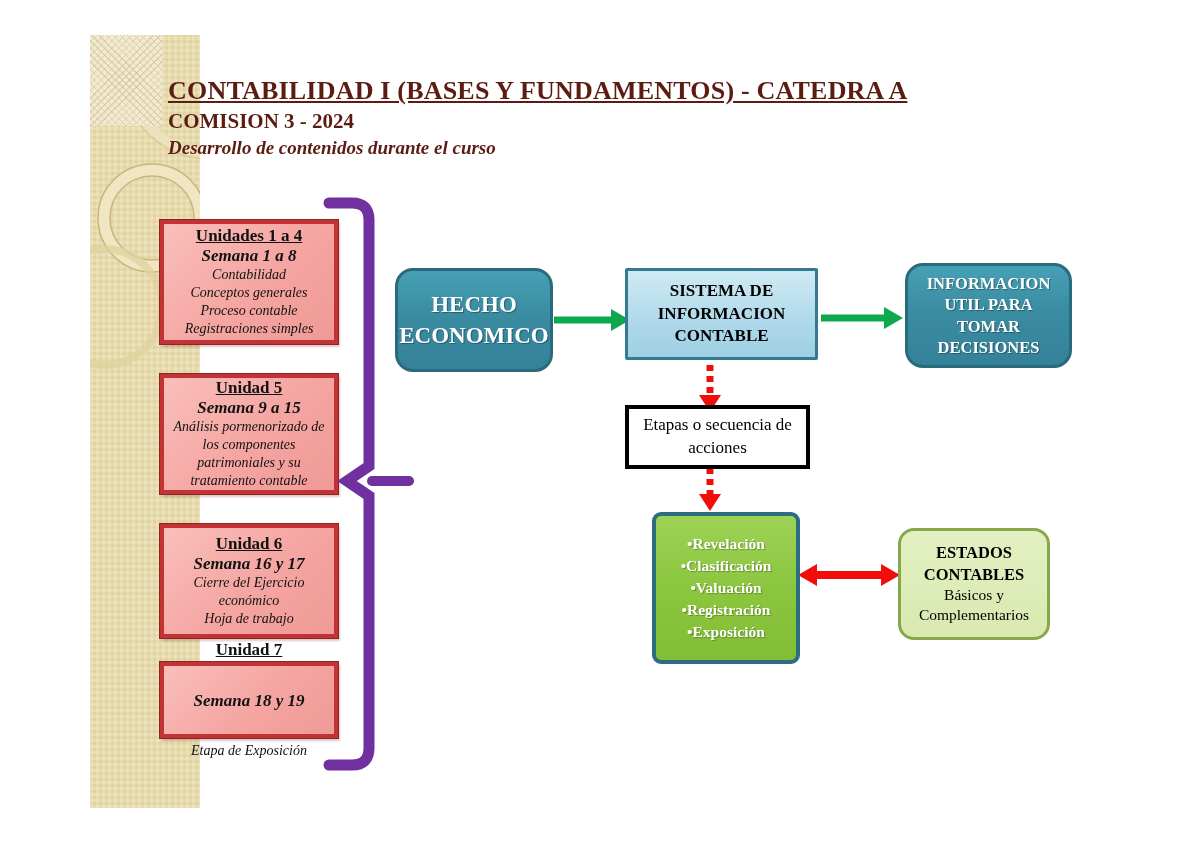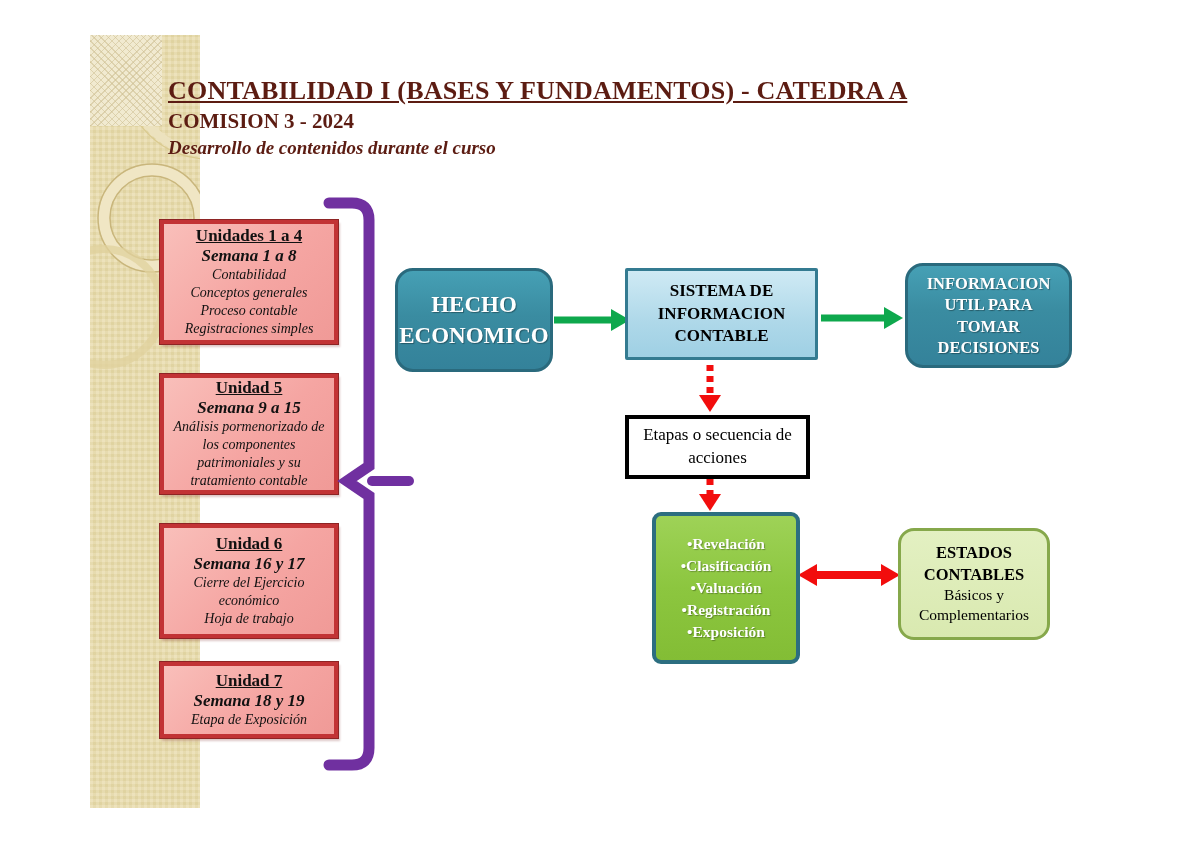--- a/index.html
+++ b/index.html
@@ -38,40 +38,40 @@
     box-shadow:0 0 0 1px #8e2424, 2px 3px 2px rgba(120,30,30,0.25);
     display:flex; flex-direction:column; justify-content:center; align-items:center;
     text-align:center; color:#111; padding:4px 6px;
   }
   .unit-title { font-size:17px; font-weight:bold; text-decoration:underline; }
   .unit-week  { font-size:17px; font-weight:bold; font-style:italic; }
   .unit-line  { font-size:14px; font-style:italic; line-height:1.28; }
   #unit1 { top:220px; height:124px; }
   #unit2 { top:374px; height:120px; }
   #unit3 { top:524px; height:114px; }
-  #unit4 { top:662px; height:76px; }
+  #unit4 { top:662px; height:76px;gap:31px; }
 
   
   .overlay { position:absolute; left:0; top:0; width:1200px; height:848px; pointer-events:none; }
 
   
   .fbox { position:absolute; display:flex; flex-direction:column; justify-content:center;
           align-items:center; text-align:center; }
   .teal {
     background:linear-gradient(180deg,#46a0b5 0%, #3a8ca1 45%, #34829a 100%);
     border:3px solid #2a6a7d; border-radius:18px; color:#fff; font-weight:bold;
     text-shadow:1px 1px 1px rgba(0,0,0,0.35);
   }
   #hecho   { left:395px; top:268px; width:158px; height:104px; font-size:23px; line-height:1.35; }
   #sistema { left:625px; top:268px; width:193px; height:92px;
              background:linear-gradient(180deg,#cfeaf4 0%, #aed8e9 60%, #9fd0e4 100%);
              border:3px solid #347b91; border-radius:2px; color:#000;
              font-weight:bold; font-size:17px; line-height:1.35; }
   #info    { left:905px; top:263px; width:167px; height:105px; font-size:16.5px; line-height:1.3; }
-  #etapas  { left:625px; top:415px; width:185px; height:64px; background:#ffffff;
+  #etapas  { left:625px; top:405px; width:185px; height:64px; background:#ffffff;
              border:4px solid #000; font-size:17px; line-height:1.35; color:#000; }
   #acciones{ left:652px; top:512px; width:148px; height:152px;
              background:linear-gradient(180deg,#9ed257 0%, #8cc63f 50%, #83bd35 100%);
              border:4px solid #2c6e80; border-radius:9px; color:#fff; font-weight:bold;
              font-size:15.5px; line-height:1.42; text-shadow:1px 1px 1px rgba(0,0,0,0.3); }
   #estados { left:898px; top:528px; width:152px; height:112px;
              background:linear-gradient(180deg,#e3f0c2 0%, #d9e9b0 100%);
              border:3px solid #86a84b; border-radius:16px; color:#000; }
   #estados .est-title { font-size:16.5px; font-weight:bold; line-height:1.3; }
   #estados .est-sub   { font-size:15.5px; line-height:1.3; }

